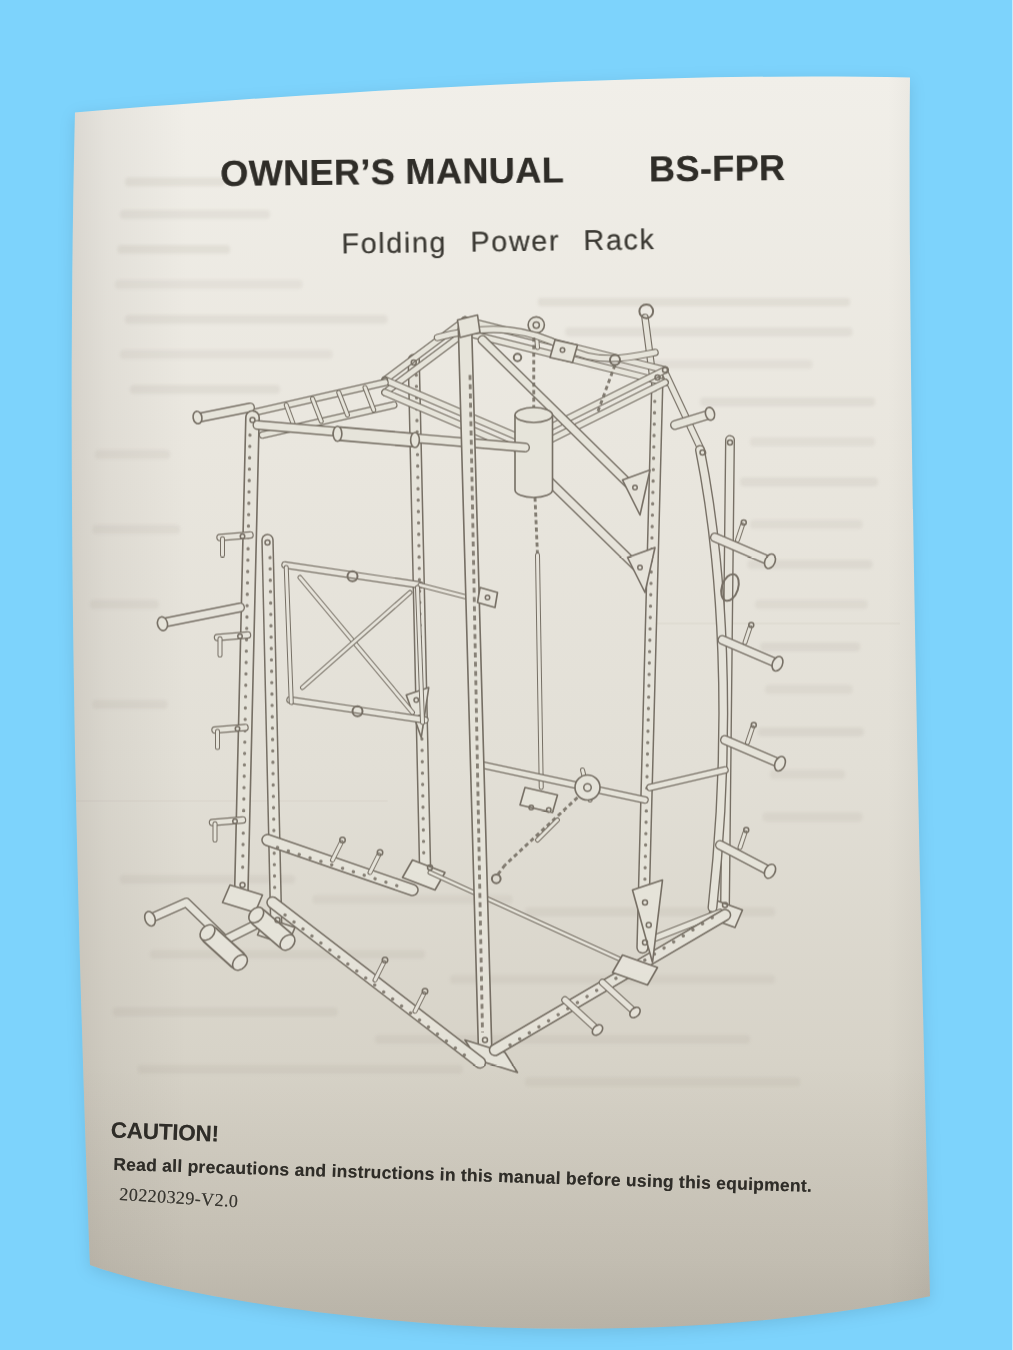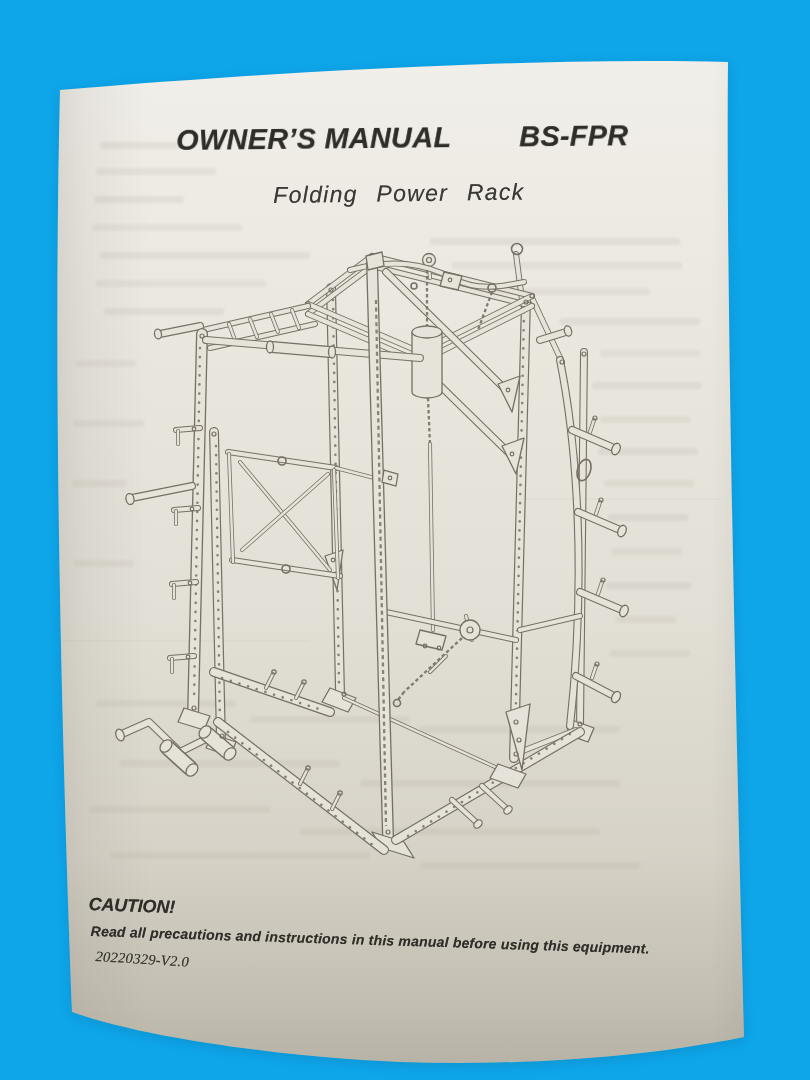--- a/index.html
+++ b/index.html
@@ -1,17 +1,17 @@
 <!DOCTYPE html>
 <html><head>
 <meta charset="utf-8">
 <style>
   html,body{margin:0;padding:0;background:#ffffff;}
-  .photo{position:relative;width:810px;height:1080px;background:#0ea5e9;overflow:hidden;
-         font-family:"Liberation Sans",sans-serif;font-style:italic;}
+  .photo{position:relative;width:810px;height:1080px;background:#7dd3fc;overflow:hidden;
+         font-family:"Liberation Sans",sans-serif;}
   .photo svg{position:absolute;left:0;top:0;}
 
   
   .tube{fill:none;stroke:#6e675c;stroke-linecap:round;stroke-linejoin:round;}
   .tube-inner{fill:none;stroke:#e6e3da;stroke-linecap:round;stroke-linejoin:round;}
   .tb16{stroke-width:16px;} .tube-inner.tb16{stroke-width:13px;}
   .tb12{stroke-width:12px;} .tube-inner.tb12{stroke-width:9.4px;}
   .tb10{stroke-width:10px;} .tube-inner.tb10{stroke-width:7.6px;}
   .tb8{stroke-width:8px;}   .tube-inner.tb8{stroke-width:5.8px;}
   .tb6{stroke-width:6px;}   .tube-inner.tb6{stroke-width:4.2px;}

